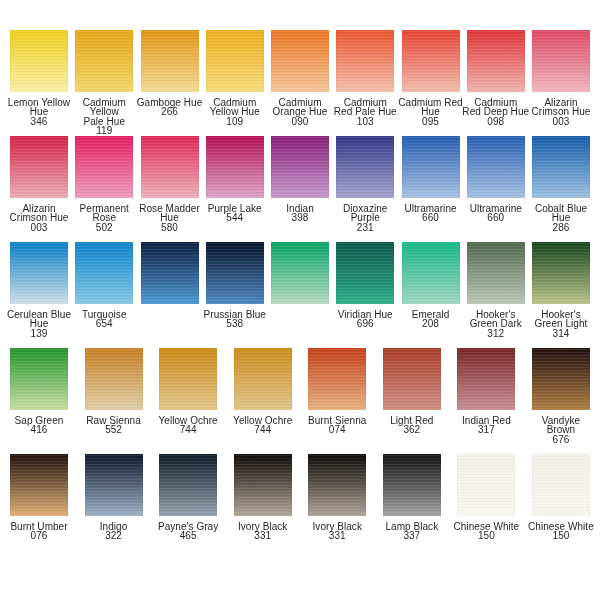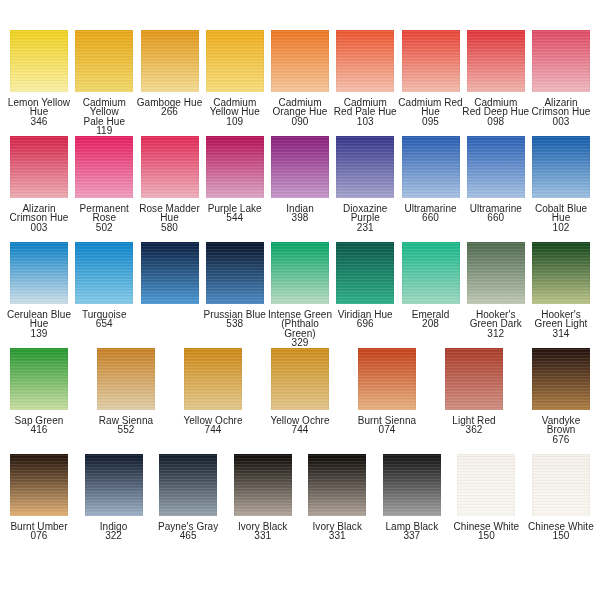--- a/index.html
+++ b/index.html
@@ -289,21 +289,21 @@
         </div>
       </div>
       <div class="swatch-cell">
         <div class="swatch-chip">
           <div class="swatch-grad" style="background: linear-gradient(rgb(29, 98, 174) 0%, rgb(29, 98, 174) 6%, rgb(158, 194, 226) 100%);"></div>
           <div class="swatch-texture"></div>
           <div class="swatch-edge"></div>
         </div>
         <div class="swatch-caption">
           <span class="swatch-name">Cobalt Blue Hue</span>
-          <span class="swatch-code">102</span>
+          <span class="swatch-code">286</span>
         </div>
       </div>
     </div>
     <div class="swatch-row">
       <div class="swatch-cell">
         <div class="swatch-chip">
           <div class="swatch-grad" style="background: linear-gradient(rgb(20, 133, 200) 0%, rgb(20, 133, 200) 6%, rgb(207, 224, 234) 100%);"></div>
           <div class="swatch-texture"></div>
           <div class="swatch-edge"></div>
         </div>
@@ -341,25 +341,20 @@
           <span class="swatch-name">Prussian Blue</span>
           <span class="swatch-code">538</span>
         </div>
       </div>
       <div class="swatch-cell">
         <div class="swatch-chip">
           <div class="swatch-grad" style="background: linear-gradient(rgb(16, 168, 108) 0%, rgb(16, 168, 108) 6%, rgb(186, 220, 195) 100%);"></div>
           <div class="swatch-texture"></div>
           <div class="swatch-edge"></div>
         </div>
-        <div class="swatch-caption">
-          <span class="swatch-name">Intense Green
-(Phthalo Green)</span>
-          <span class="swatch-code">329</span>
-        </div>
       </div>
       <div class="swatch-cell">
         <div class="swatch-chip">
           <div class="swatch-grad" style="background: linear-gradient(rgb(12, 92, 76) 0%, rgb(12, 92, 76) 6%, rgb(47, 176, 138) 100%);"></div>
           <div class="swatch-texture"></div>
           <div class="swatch-edge"></div>
         </div>
         <div class="swatch-caption">
           <span class="swatch-name">Viridian Hue</span>
           <span class="swatch-code">696</span>
@@ -459,20 +454,31 @@
       </div>
       <div class="swatch-cell">
         <div class="swatch-chip">
           <div class="swatch-grad" style="background: linear-gradient(rgb(172, 64, 46) 0%, rgb(172, 64, 46) 6%, rgb(208, 144, 131) 100%);"></div>
           <div class="swatch-texture"></div>
           <div class="swatch-edge"></div>
         </div>
         <div class="swatch-caption">
           <span class="swatch-name">Light Red</span>
           <span class="swatch-code">362</span>
+        </div>
+      </div>
+      <div class="swatch-cell">
+        <div class="swatch-chip">
+          <div class="swatch-grad" style="background: linear-gradient(rgb(126, 42, 44) 0%, rgb(126, 42, 44) 6%, rgb(201, 146, 150) 100%);"></div>
+          <div class="swatch-texture"></div>
+          <div class="swatch-edge"></div>
+        </div>
+        <div class="swatch-caption">
+          <span class="swatch-name">Indian Red</span>
+          <span class="swatch-code">317</span>
         </div>
       </div>
       <div class="swatch-cell">
         <div class="swatch-chip">
           <div class="swatch-grad" style="background: linear-gradient(rgb(43, 23, 18) 0%, rgb(43, 23, 18) 6%, rgb(176, 127, 68) 100%);"></div>
           <div class="swatch-texture"></div>
           <div class="swatch-edge"></div>
         </div>
         <div class="swatch-caption">
           <span class="swatch-name">Vandyke Brown</span>

